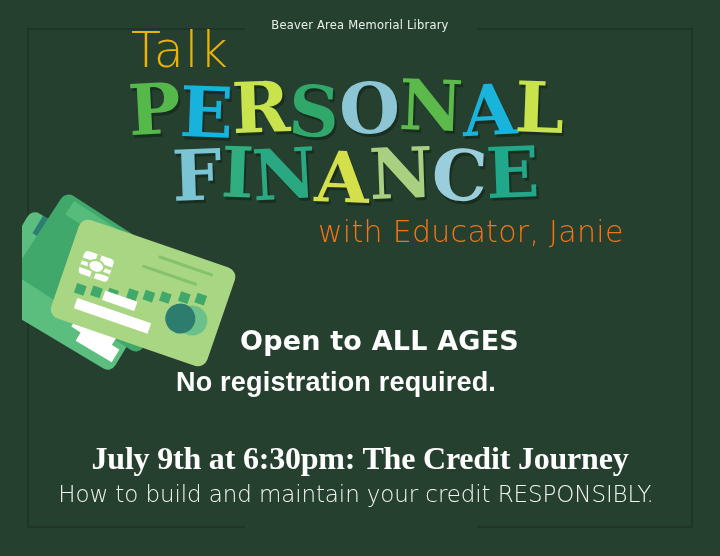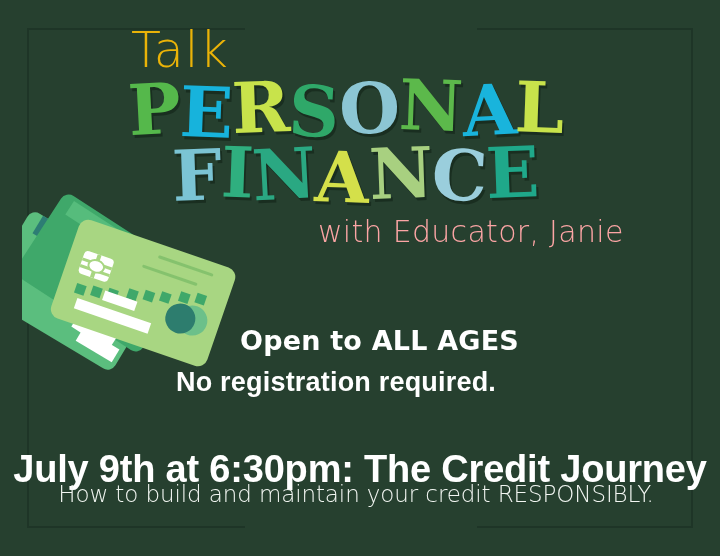--- a/index.html
+++ b/index.html
@@ -94,21 +94,21 @@
     left: 172px;
     top: 112px;
     font-size: 70px;
     letter-spacing: -1px;
   }
 
   .with-line {
     position: absolute;
     left: 318px;
     top: 188px;
-    color: #fca5a5;
+    color: #f97316;
     font-size: 30px;
     font-weight: 300;
     letter-spacing: .3px;
     font-family: "DejaVu Sans", sans-serif;
   }
 
   
   .cards {
     position: absolute;
     left: 22px;
@@ -154,25 +154,24 @@
     width: 720px;
     z-index: 4;
   }
   .line-date {
     position: absolute;
     left: 0;
     top: 0;
     width: 720px;
     text-align: center;
     color: #ffffff;
-    font-size: 38px;
+    font-size: 32px;
     font-weight: bold;
     letter-spacing: -.2px;
-    font-family: Liberation Sans, sans-serif;
-    margin-top: 8px;
+    font-family: Liberation Serif, serif;
   }
   .line-desc {
     position: absolute;
     left: 0;
     top: 41px;
     width: 712px;
     text-align: center;
     color: #f2f6f2;
     font-size: 23px;
     font-weight: 300;
@@ -182,20 +181,21 @@
 </style>
 </head>
 <body>
 
 <div id="poster" style="background: rgb(38, 64, 47);">
 
   <div class="frame" style="border-color: rgb(30, 53, 39);"></div>
   <div class="frame-gap top" style="background: rgb(38, 64, 47);"></div>
   <div class="frame-gap bottom" style="background: rgb(38, 64, 47);"></div>
 
+  <div class="kicker">Beaver Area Memorial Library</div>
 
   <div class="title-block">
     <div class="talk">Talk</div>
     <div class="wordmark w-personal" id="word-personal"><span style="color: rgb(85, 184, 75); transform: rotate(-3deg) translateY(2px);">P</span><span style="color: rgb(23, 179, 220); transform: rotate(2deg) translateY(5px);">E</span><span style="color: rgb(200, 227, 75); transform: rotate(-2deg) translateY(0px);">R</span><span style="color: rgb(47, 168, 105); transform: rotate(3deg) translateY(4px);">S</span><span style="color: rgb(140, 198, 212); transform: rotate(-2deg) translateY(1px);">O</span><span style="color: rgb(92, 185, 75); transform: rotate(2deg) translateY(-2px);">N</span><span style="color: rgb(25, 180, 220); transform: rotate(-3deg) translateY(3px);">A</span><span style="color: rgb(200, 227, 75); transform: rotate(2deg) translateY(0px);">L</span></div>
     <div class="wordmark w-finance" id="word-finance"><span style="color: rgb(123, 196, 212); transform: rotate(-2deg) translateY(3px);">F</span><span style="color: rgb(47, 175, 127); transform: rotate(2deg) translateY(0px);">I</span><span style="color: rgb(42, 168, 130); transform: rotate(-3deg) translateY(2px);">N</span><span style="color: rgb(212, 224, 74); transform: rotate(2deg) translateY(5px);">A</span><span style="color: rgb(168, 208, 128); transform: rotate(-2deg) translateY(1px);">N</span><span style="color: rgb(154, 206, 220); transform: rotate(3deg) translateY(3px);">C</span><span style="color: rgb(31, 168, 138); transform: rotate(-2deg) translateY(0px);">E</span></div>
     <div class="with-line">with Educator, Janie</div>
   </div>
 
   <div class="cards">
     <svg width="280" height="220" viewBox="0 0 280 220">

